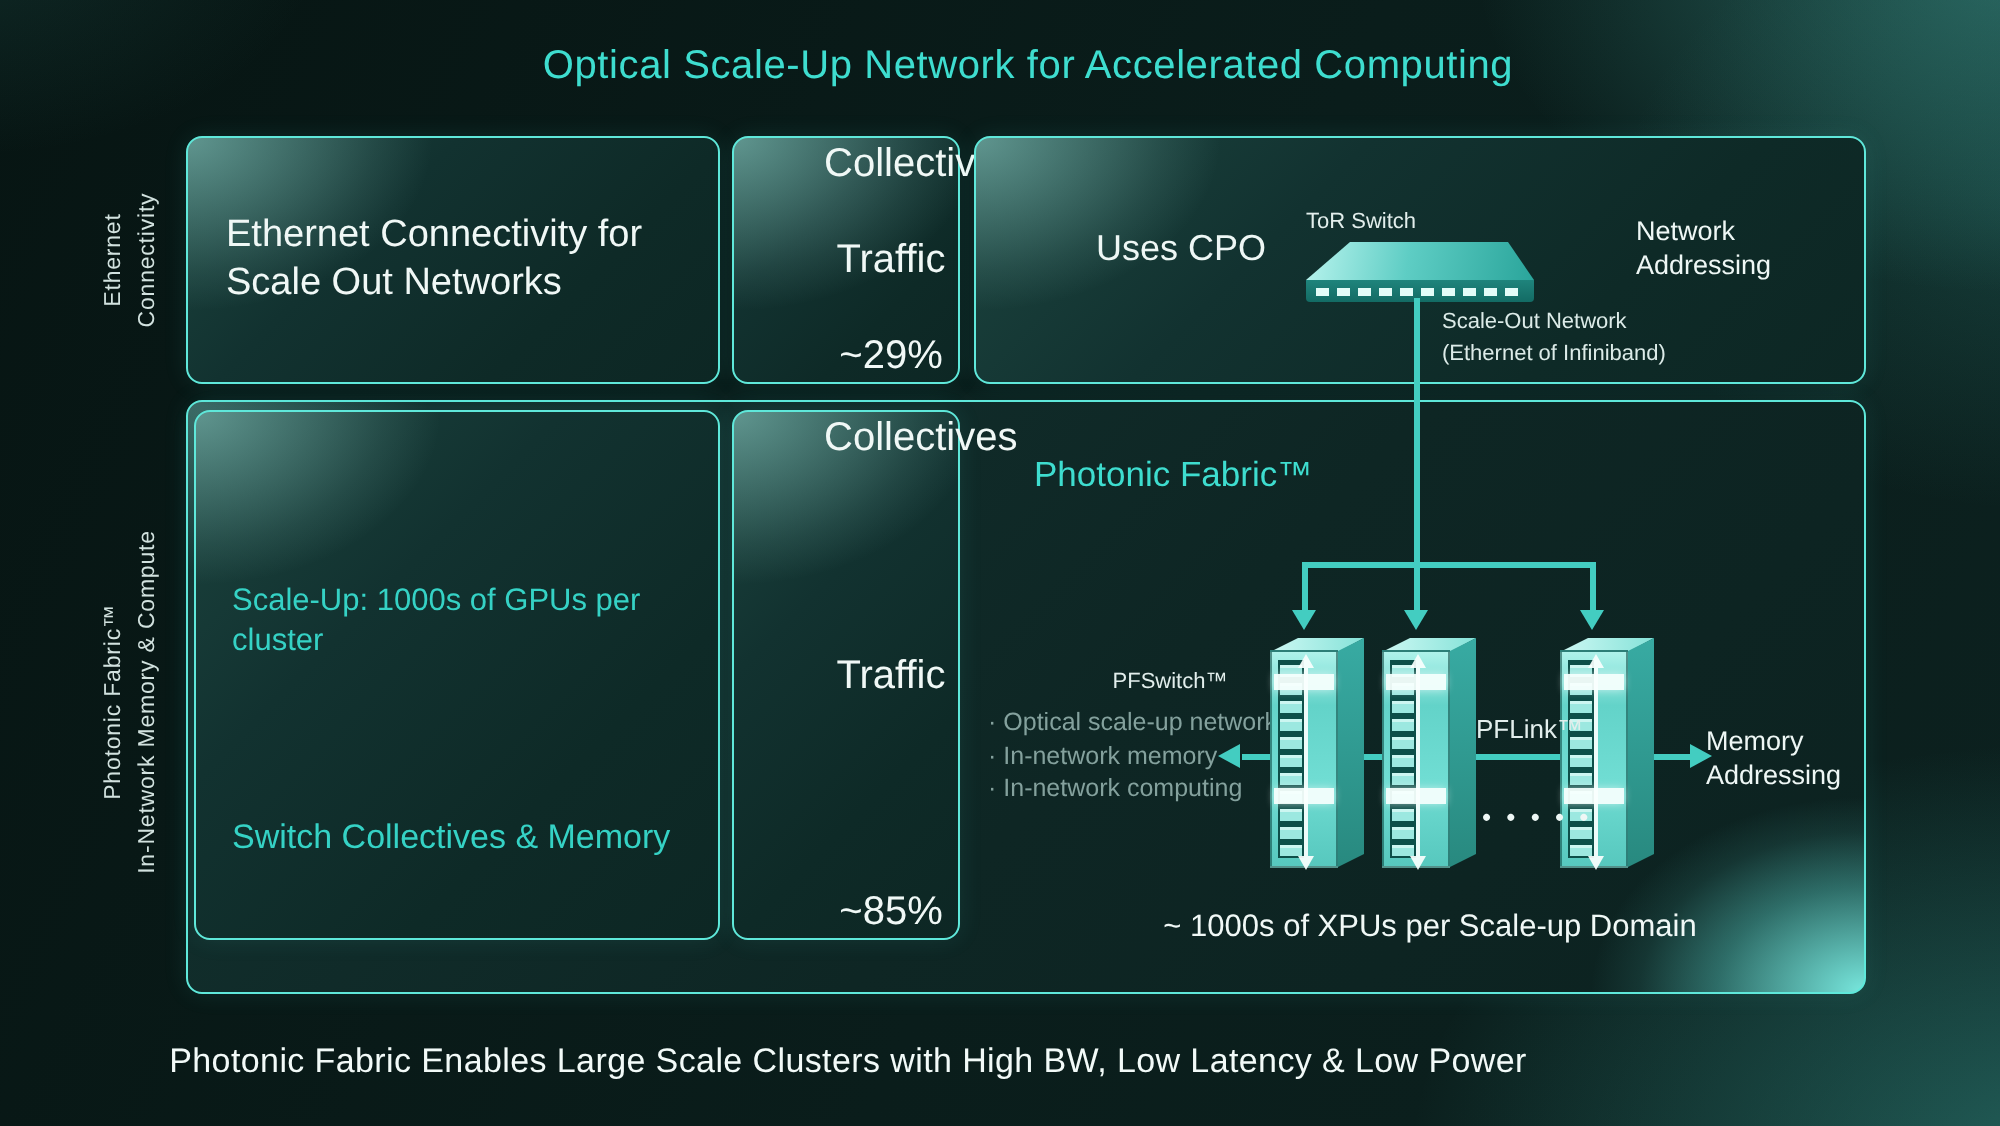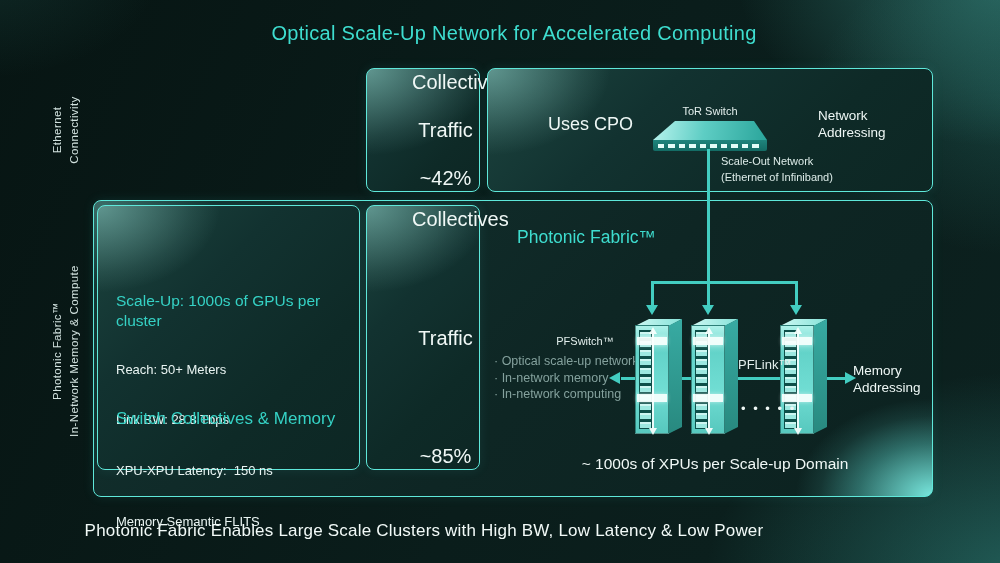--- a/index.html
+++ b/index.html
@@ -40,21 +40,21 @@
 
   
   .side-label { position:absolute; transform:translate(-50%,-50%) rotate(-90deg);
     text-align:center; font-size:11.5px; line-height:1.5; letter-spacing:0.4px; color:#d2e2df; z-index:3; }
   .side-label div { white-space:nowrap; }
   .side-label.r1 { left:66px; top:130px; }
   .side-label.r2 { left:66px; top:351px; }
 
   
   .uses-cpo { position:absolute; left:548px; top:114px; width:120px; font-size:18px; color:#eef7f5; z-index:5; }
-  .tor-label { position:absolute; left:653px; top:105px; width:114px; text-align:center; font-size:11px; color:#e2eeec; z-index:5; }
+  .tor-label { position:absolute; left:653px; top:105px; width:114px; text-align:left; font-size:11px; color:#e2eeec; z-index:5; }
   .net-addr { position:absolute; left:818px; top:108px; font-size:13.5px; line-height:1.25; color:#eef7f5; z-index:5; }
   .scale-out { position:absolute; left:721px; top:154px; font-size:11px; line-height:1.45; color:#dcebe8; z-index:5; }
 
   
   .switch { position:absolute; left:653px; top:120px; width:114px; height:31px; z-index:5; }
   .switch .s-top { position:absolute; left:0; top:0; width:114px; height:20px;
     clip-path:polygon(0px 20px, 22px 1px, 101px 1px, 114px 20px);
     background:linear-gradient(100deg, #b9f4ee 0%, #5ecdc4 45%, #2aa59b 100%); }
   .switch .s-front { position:absolute; left:0; top:20px; width:114px; height:11px;
     background:linear-gradient(180deg, #1f847c, #136b64); border-radius:0 0 2px 2px; }
@@ -122,25 +122,31 @@
 
   <div class="side-label r1">
     <div>Ethernet</div>
     <div>Connectivity</div>
   </div>
   <div class="side-label r2">
     <div>Photonic Fabric™</div>
     <div>In-Network Memory &amp; Compute</div>
   </div>
 
+  <div class="box box-a">
+    <div class="txt">
+      <div>Ethernet Connectivity for</div>
+      <div>Scale Out Networks</div>
+    </div>
+  </div>
 
   <div class="box box-collectives box-b">
     <div>Collectives</div>
     <div>Traffic</div>
-    <div>~42%</div>
+    <div>~29%</div>
   </div>
 
   <div class="box box-c"></div>
   <div class="uses-cpo">Uses CPO</div>
   <div class="tor-label">ToR Switch</div>
   <div class="switch">
     <div class="s-top"></div>
     <div class="s-front">
       <div class="s-ports"></div>
     </div>
@@ -153,26 +159,20 @@
     <div>Scale-Out Network</div>
     <div>(Ethernet of Infiniband)</div>
   </div>
 
   <div class="box box-outer"></div>
 
   <div class="box box-d">
     <div class="blk d-scaleup">
       <div>Scale-Up: 1000s of GPUs per</div>
       <div>cluster</div>
-    </div>
-    <div class="blk d-specs">
-      <div>Reach: 50+ Meters</div>
-      <div>Link BW: 28.8 Tbps</div>
-      <div>XPU-XPU Latency:  150 ns</div>
-      <div>Memory Semantic FLITS</div>
     </div>
     <div class="blk d-highlight">Switch Collectives &amp; Memory</div>
   </div>
 
   <div class="box box-collectives box-e">
     <div>Collectives</div>
     <div>Traffic</div>
     <div>~85%</div>
   </div>
 

